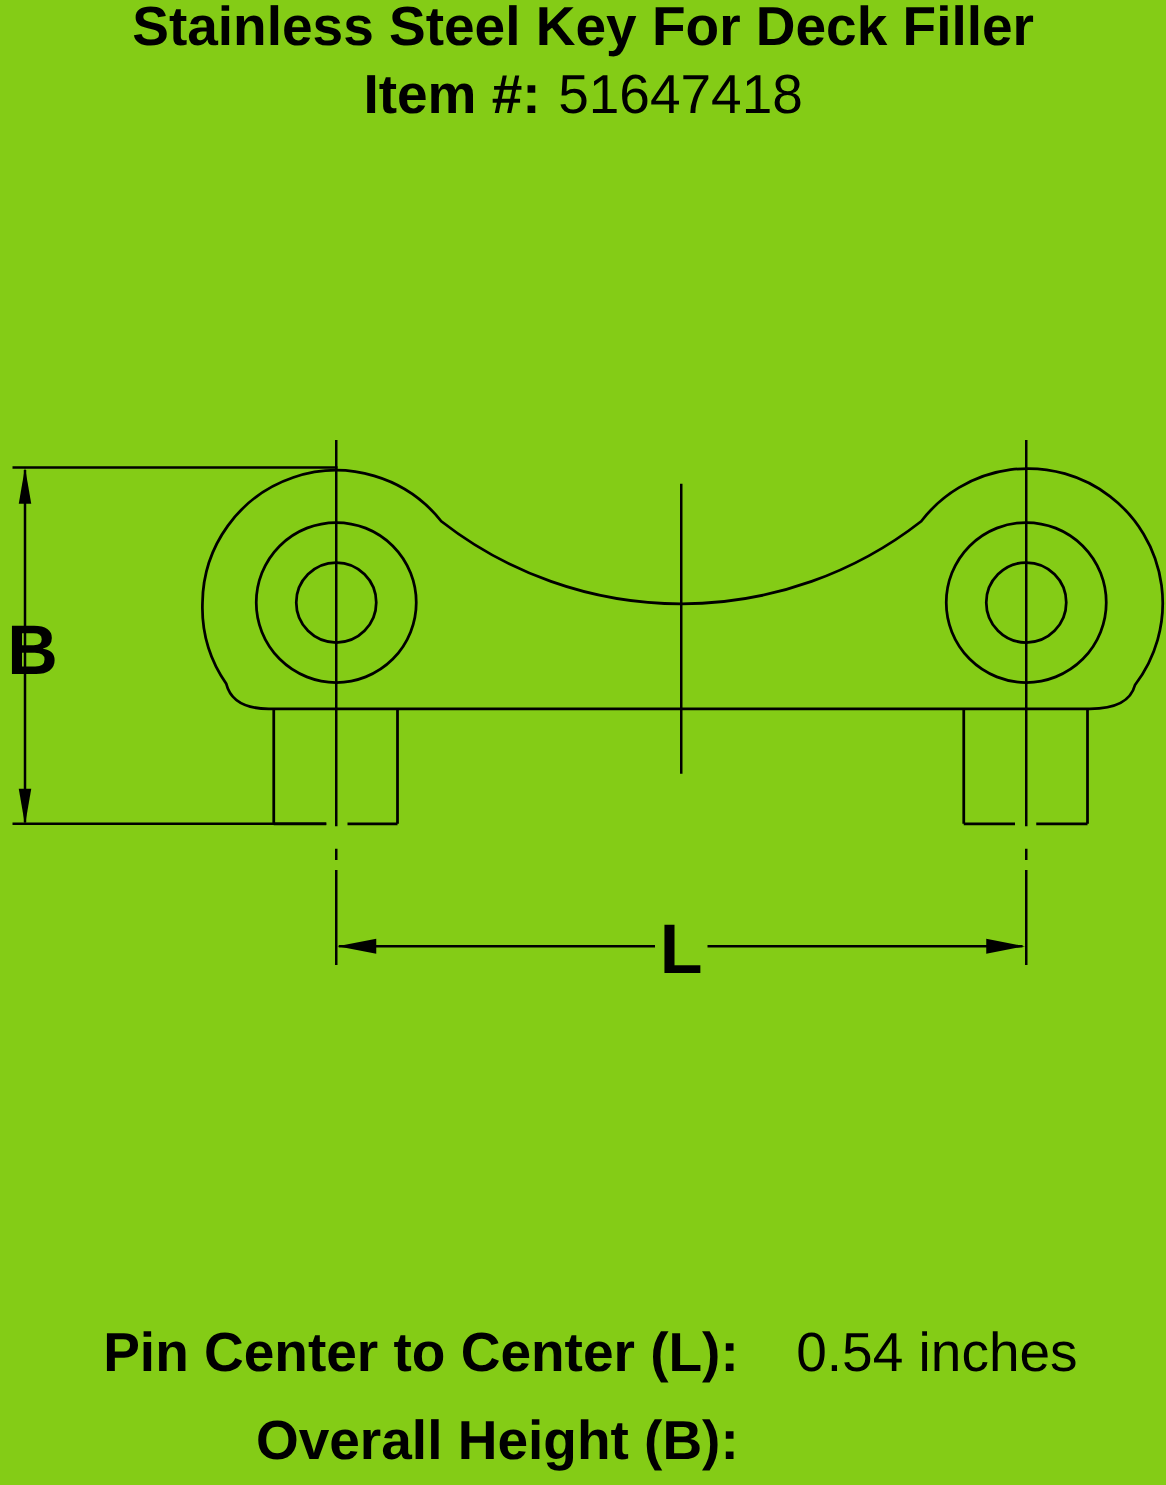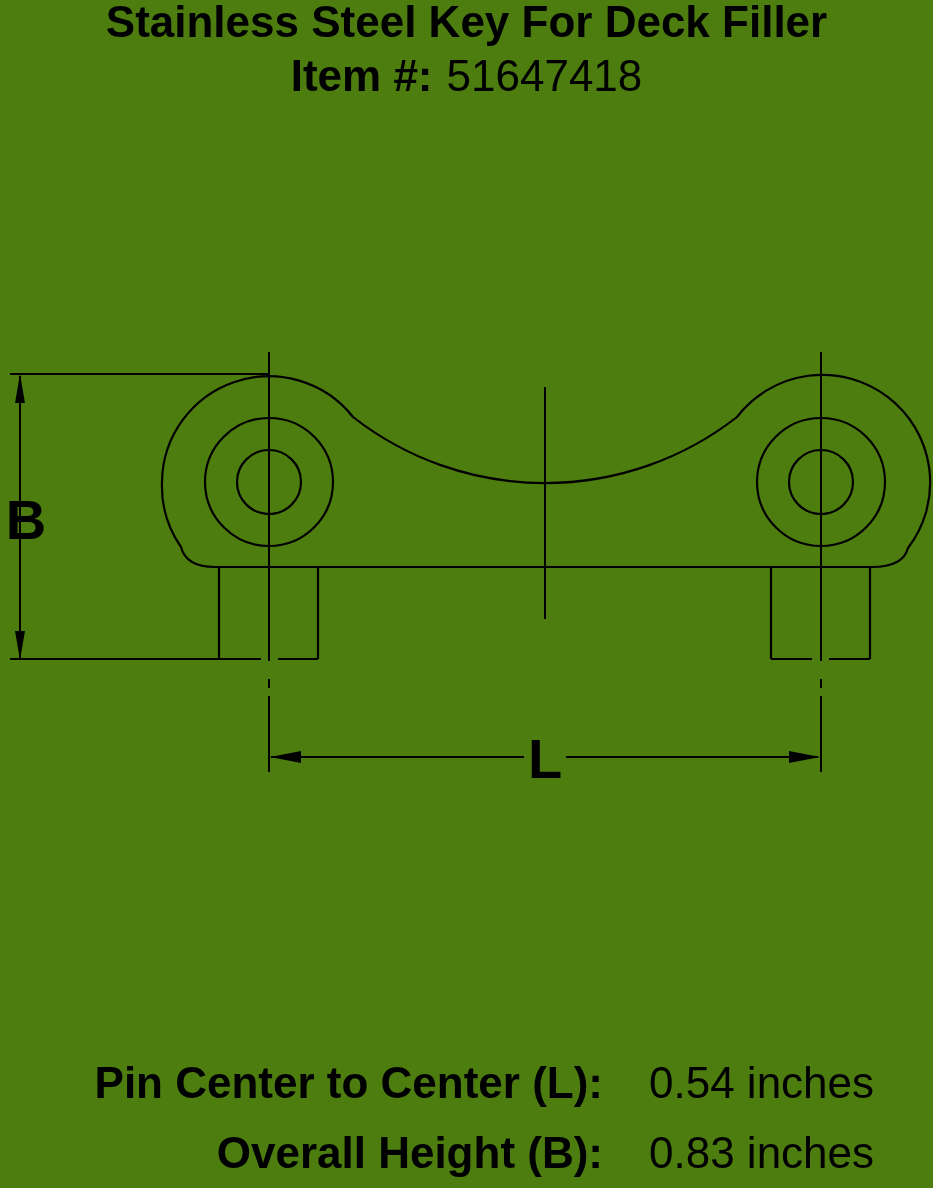--- a/index.html
+++ b/index.html
@@ -4,21 +4,21 @@
 <style>
   html, body {
     margin: 0;
     padding: 0;
     background: #ffffff;
   }
   .page {
     position: relative;
     width: 933px;
     height: 1188px;
-    background: #4d7c0f;
+    background: #84cc16;
     color: #000000;
     font-family: "Liberation Sans", sans-serif;
     overflow: hidden;
   }
   .title-block {
     position: absolute;
     top: -5px;
     left: 0;
     right: 0;
     text-align: center;
@@ -56,21 +56,21 @@
     fill: #000000;
     stroke: none;
     font-family: "Liberation Sans", sans-serif;
     font-size: 56px;
     font-weight: bold;
     text-anchor: middle;
   }
   .specs {
     position: absolute;
     top: 1048px;
-    left: 12px;
+    left: 0;
     right: 0;
     font-size: 44px;
   }
   .spec-row {
     display: flex;
     line-height: 70px;
     white-space: nowrap;
   }
   .spec-label {
     width: 591px;
@@ -130,17 +130,16 @@
     <text x="545" y="778">L</text>
   </svg>
 
   <div class="specs">
     <div class="spec-row">
       <div class="spec-label">Pin Center to Center (L):</div>
       <div class="spec-value">0.54 inches</div>
     </div>
     <div class="spec-row">
       <div class="spec-label">Overall Height (B):</div>
-      <div class="spec-value">0.83 inches</div>
     </div>
   </div>
 
 </div>
 
 </body></html>

